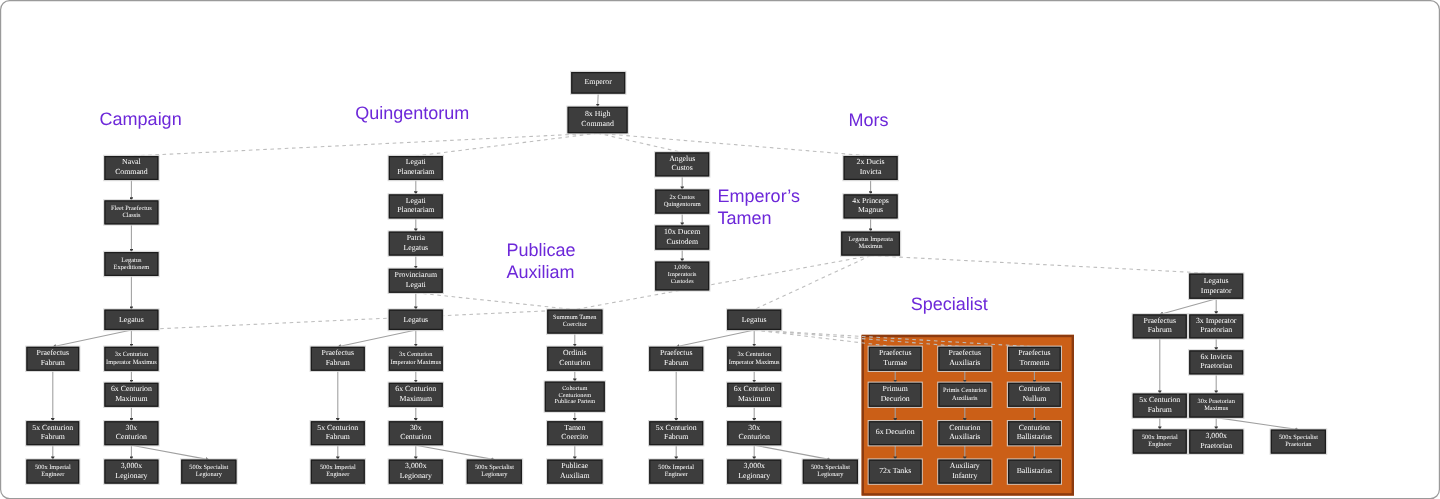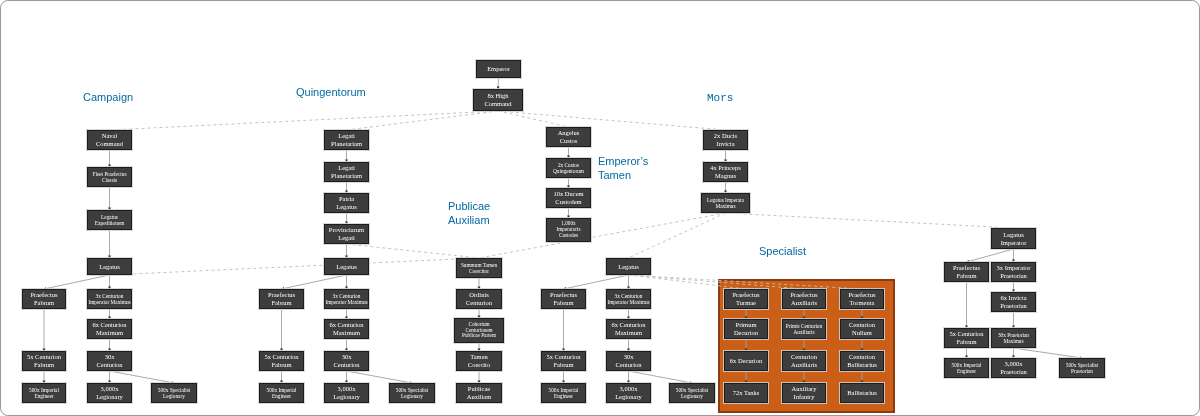--- a/index.html
+++ b/index.html
@@ -7,21 +7,21 @@
     position:relative;width:1198px;height:414px;background:#ffffff;
     border:1px solid #9a9a9a;border-radius:8px;overflow:hidden;
     font-family:"Liberation Sans",sans-serif;
   }
   #title{
     position:absolute;top:9px;left:0;width:100%;text-align:center;
     font-size:27px;color:#111;letter-spacing:0.5px;z-index:4;
     font-family:"Liberation Sans",sans-serif;
   }
   .heading{
-    position:absolute;color:#0369a1;font-size:11px;line-height:1.25;
+    position:absolute;color:#6d28d9;font-size:15px;line-height:1.25;
     white-space:pre-line;z-index:4;font-family:"Liberation Sans",sans-serif;
   }
   .panel{position:absolute;z-index:1;}
   svg.edges{position:absolute;left:0;top:0;z-index:2;}
   .node{
     position:absolute;box-sizing:border-box;z-index:3;
     background:#3d3d3d;border:1px solid #1c1c1c;
     box-shadow:0 0 0 1px rgba(210,210,210,.85);
     color:#fff;display:flex;align-items:center;justify-content:center;
     text-align:center;white-space:pre-line;line-height:1.2;
@@ -243,20 +243,20 @@
       <div class="node sm" style="left: 943px; top: 357px; width: 45px; height: 20px;">500x Imperial
 Engineer</div>
       <div class="node" style="left: 990px; top: 357px; width: 45px; height: 20px;">3,000x
 Praetorian</div>
       <div class="node sm" style="left: 1058px; top: 357px; width: 46px; height: 20px;">500x Specialist
 Praetorian</div>
     </div>
   <div id="headings">
       <div class="heading" style="left: 82px; top: 90px;">Campaign</div>
       <div class="heading" style="left: 295px; top: 85px;">Quingentorum</div>
-      <div class="heading" style="left: 706px; top: 91px; font-family: Liberation Mono, monospace;">Mors</div>
+      <div class="heading" style="left: 706px; top: 91px;">Mors</div>
       <div class="heading" style="left: 597px; top: 154px;">Emperor’s
 Tamen</div>
-      <div class="heading" style="left: 447px; top: 199px;">Publicae
+      <div class="heading" style="left: 421px; top: 199px;">Publicae
 Auxiliam</div>
       <div class="heading" style="left: 758px; top: 244px;">Specialist</div>
     </div>
 </div>
 
 </body></html>

